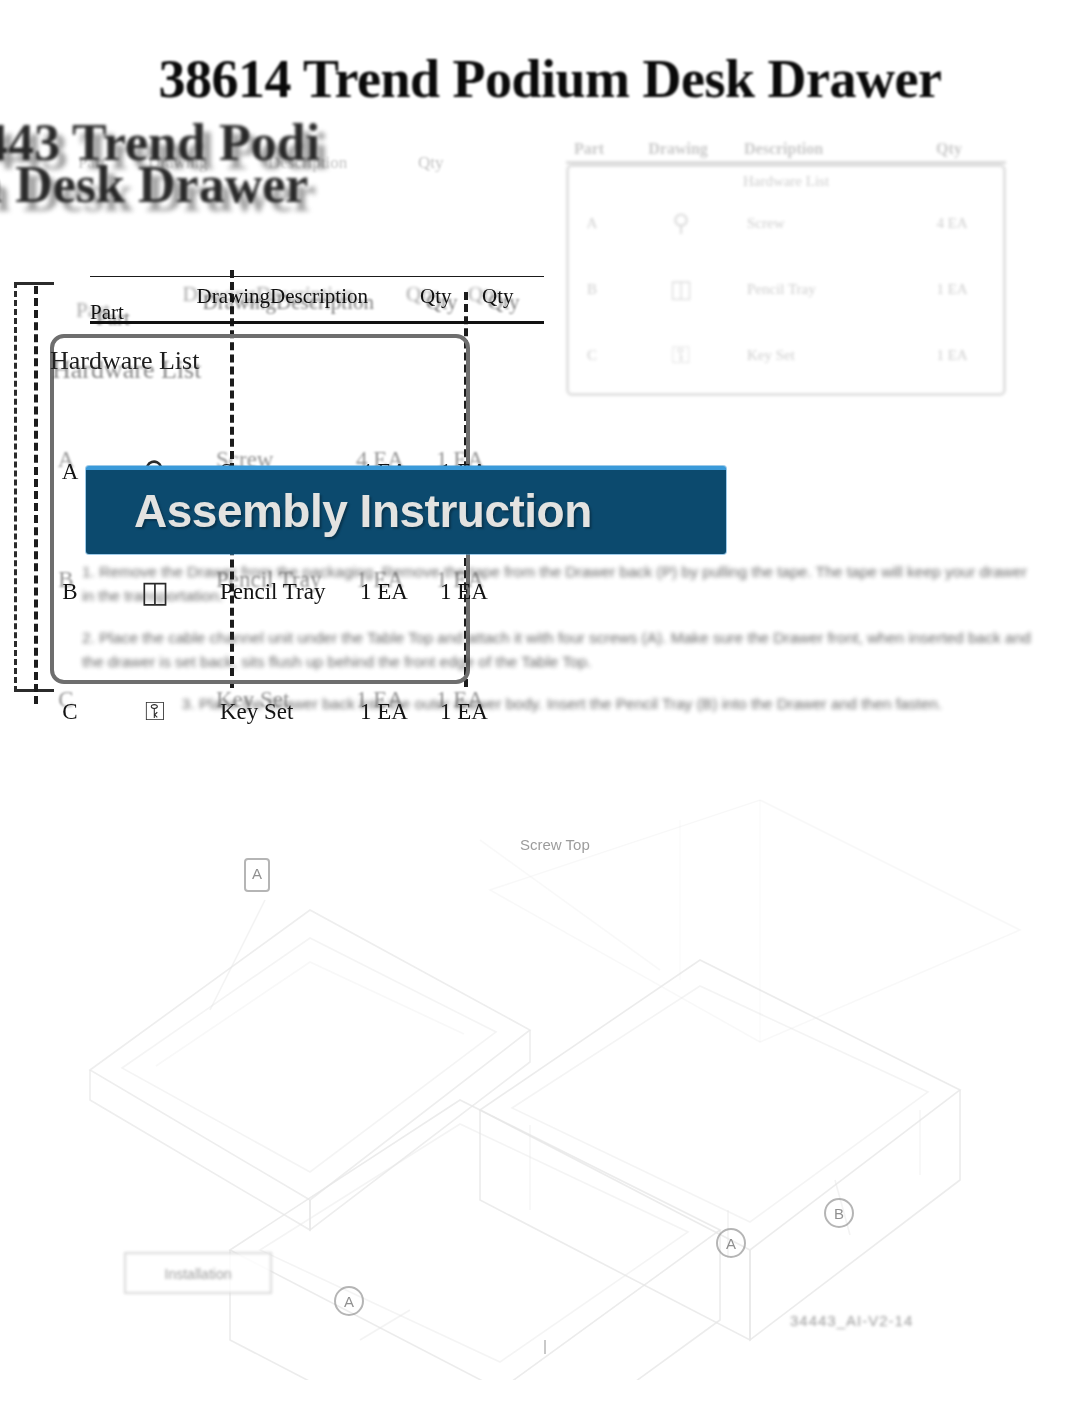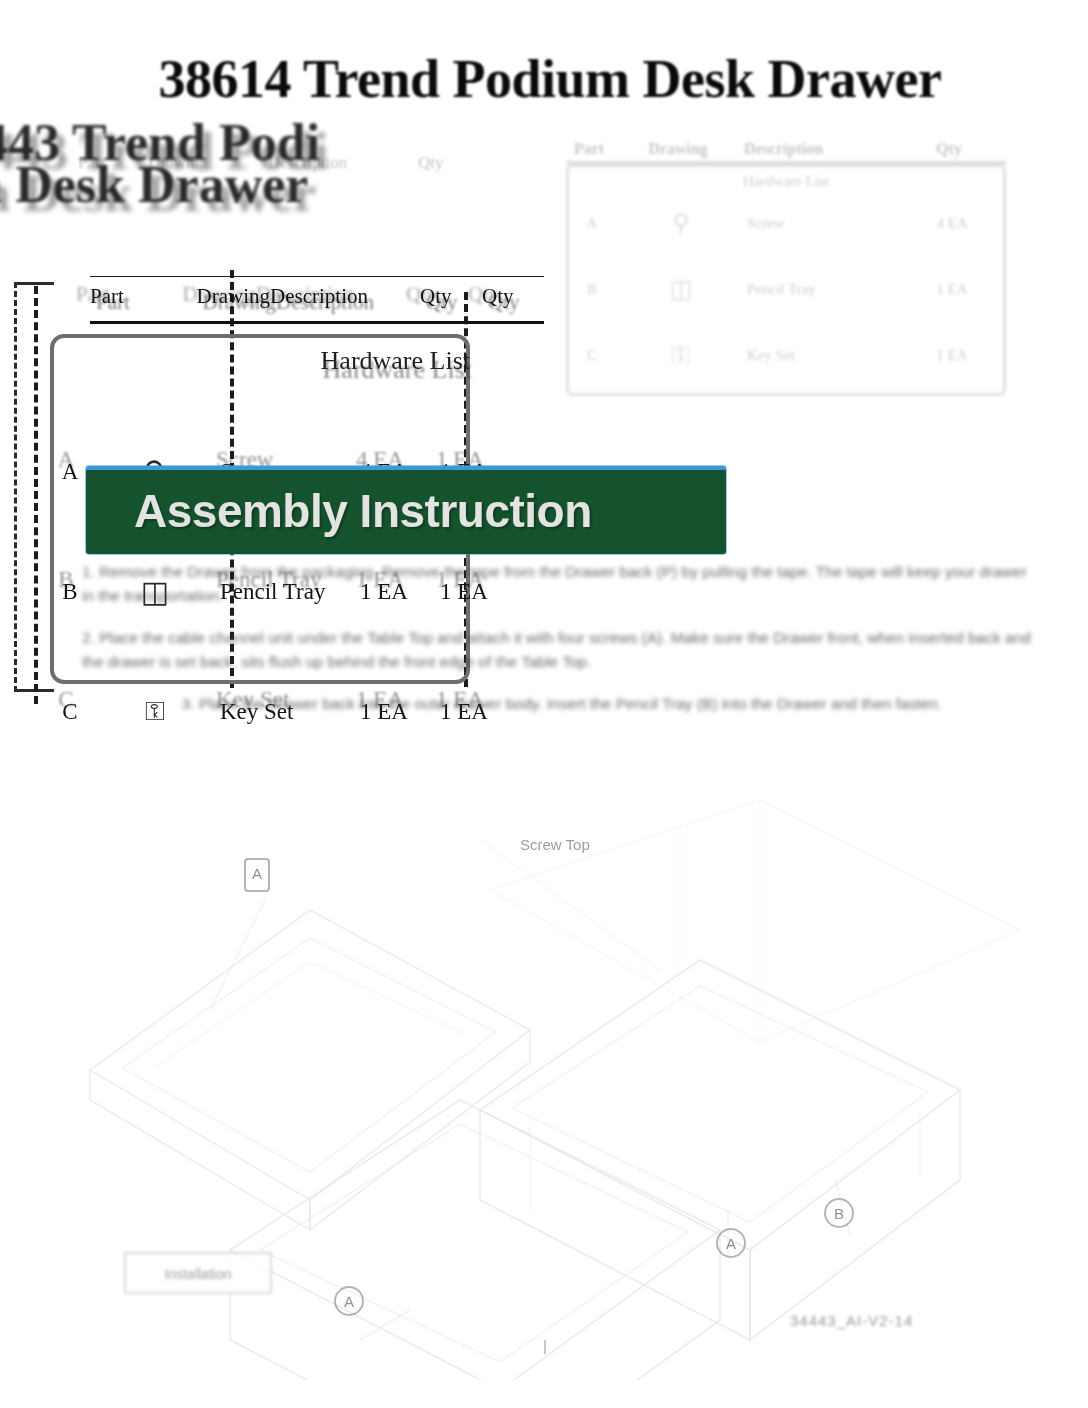--- a/index.html
+++ b/index.html
@@ -162,38 +162,38 @@
     left: 6px; top: 6px;
     opacity: 0.55;
     filter: blur(1.1px);
   }
   .hw-header .hrow.ghost2 {
     position: absolute;
     left: -14px; top: -2px;
     opacity: 0.38;
     filter: blur(1.4px);
   }
-  .hc-part { width: 68px; }
+  .hc-part { width: 68px; margin-top: 16px; }
   .hc-draw { width: 112px; text-align: right; }
   .hc-desc { width: 150px; }
   .hc-qty  { width: 62px; }
   .hc-qty2 { width: 62px; }
 
   .hw-body {
     position: absolute;
     left: 36px; top: 72px;
     width: 420px; height: 350px;
     border: 4px solid #6e6e6e;
     border-radius: 14px;
   }
   .hw-list-title {
     position: absolute;
     left: 36px; top: 84px;
     width: 420px;
-    text-align: right;
+    text-align: left;
     font-size: 26px;
     color: #1d1d1d;
   }
   .hw-list-title .ghost {
     position: absolute;
     left: 2px; top: 9px;
     width: 420px;
     color: #3a3a3a;
     opacity: 0.6;
     filter: blur(1.2px);
@@ -234,21 +234,21 @@
   }
   .dwg.screw  { font-size: 30px; transform: rotate(-18deg); }
   .dwg.tray   { font-size: 30px; }
   .dwg.keys   { font-size: 26px; }
 
   
   .banner {
     position: absolute;
     left: 86px; top: 466px;
     width: 640px; height: 88px;
-    background: #14532d;
+    background: #0c4a6e;
     border-top: 4px solid #3a9ad9;
     border-radius: 3px;
     box-shadow: 0 0 0 1px rgba(60,150,210,.5);
   }
   .banner-text {
     position: absolute;
     left: 48px; top: 14px;
     font-family: "Liberation Sans", sans-serif;
     font-weight: bold;
     font-size: 46px;

